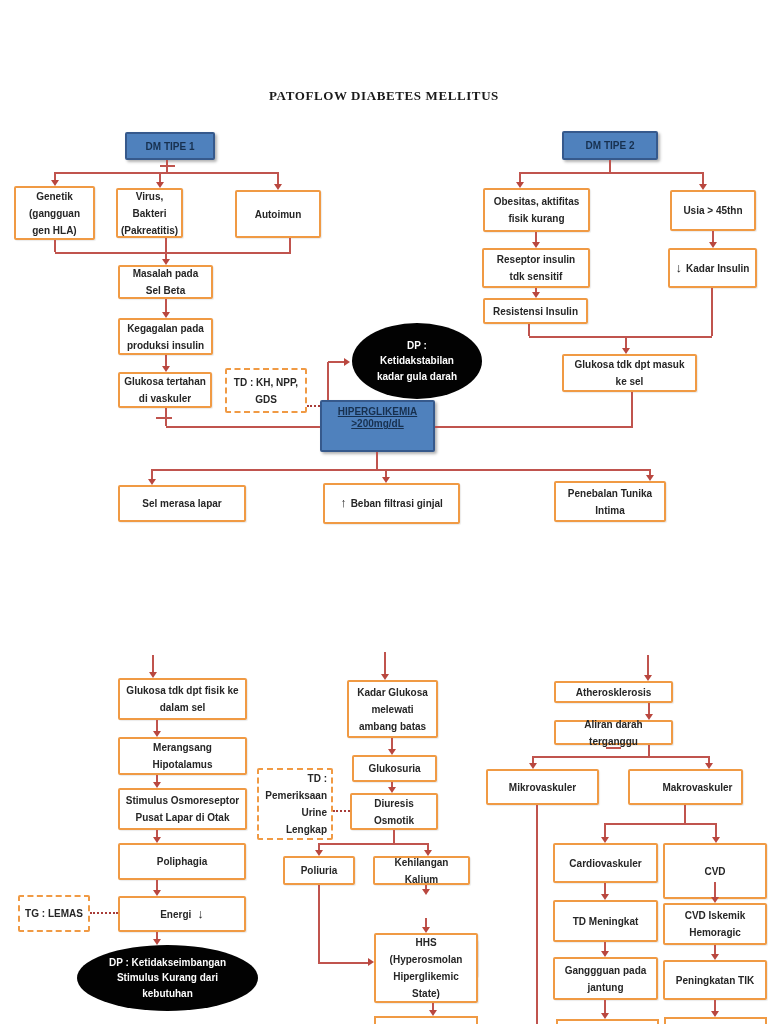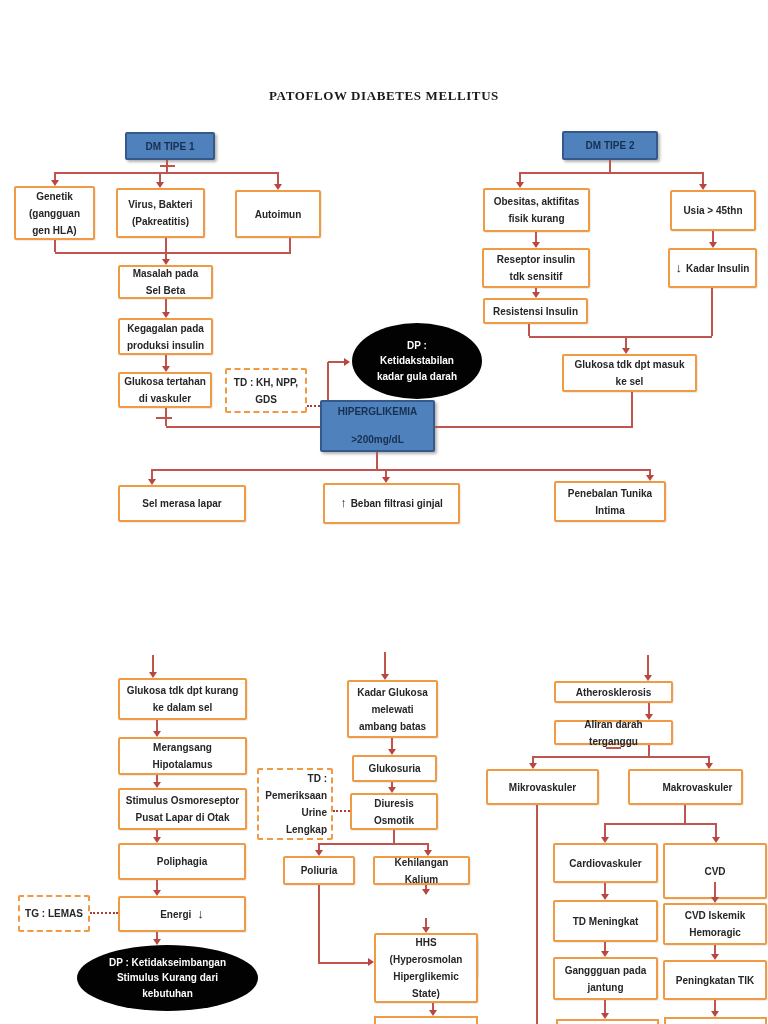--- a/index.html
+++ b/index.html
@@ -10,21 +10,21 @@
          letter-spacing:.6px;color:#1a1a1a;}
   .box{position:absolute;box-sizing:border-box;border:2px solid #f09a44;background:#fff;
        display:flex;align-items:center;justify-content:center;text-align:center;
        font-size:10px;font-weight:600;line-height:1.7;color:#262626;border-radius:2px;
        padding:2px 4px;box-shadow:1px 1px 1px rgba(0,0,0,.08);}
   .dashed{border:2px dashed #f09a44;box-shadow:none;}
   .blue{position:absolute;box-sizing:border-box;border:2px solid #36598c;background:#4f81bd;
         display:flex;align-items:center;justify-content:center;text-align:center;
         font-size:10px;font-weight:700;color:#17304f;border-radius:2px;
         box-shadow:2px 2px 3px rgba(0,0,0,.3);}
-  .blue2{flex-direction:column;justify-content:space-between;line-height:1.2;padding:4px 2px;}
+  .blue2{flex-direction:column;justify-content:flex-start;line-height:1.2;padding:4px 2px;text-decoration:underline;}
   .ellipse{position:absolute;box-sizing:border-box;background:#020202;border-radius:50%;
         display:flex;align-items:center;justify-content:center;text-align:center;
         font-size:10px;font-weight:600;color:#fdfdfd;line-height:1.55;}
   .cut{position:absolute;box-sizing:border-box;border:2px solid #f09a44;border-bottom:none;background:#fff;}
   .lv{position:absolute;width:2px;background:#c0544e;}
   .lh{position:absolute;height:2px;background:#c0544e;}
   .dot{position:absolute;height:0;border-top:2px dotted #a83c38;}
   .dsh{position:absolute;height:2px;background:#c0544e;}
   .ad{position:absolute;width:0;height:0;border-left:4px solid transparent;
       border-right:4px solid transparent;border-top:6px solid #b9473f;}
@@ -34,21 +34,21 @@
 </style>
 </head>
 <body>
 
 <div id="page">
 
   <div class="title">PATOFLOW DIABETES MELLITUS</div>
 
   <div class="blue" style="left:125px;top:132px;width:90px;height:28px;">DM TIPE 1</div>
   <div class="box" style="left:14px;top:186px;width:81px;height:54px;">Genetik (gangguan gen HLA)</div>
-  <div class="box" style="left:116px;top:188px;width:89px;height:50px;">Virus, Bakteri (Pakreatitis)</div>
+  <div class="box" style="left:116px;top:188px;width:67px;height:50px;">Virus, Bakteri (Pakreatitis)</div>
   <div class="box" style="left:118px;top:265px;width:95px;height:34px;">Masalah pada Sel Beta</div>
   <div class="box" style="left:235px;top:190px;width:86px;height:48px;">Autoimun</div>
   <div class="box" style="left:118px;top:318px;width:95px;height:37px;">Kegagalan pada produksi insulin</div>
   <div class="box" style="left:118px;top:372px;width:94px;height:36px;">Glukosa tertahan di vaskuler</div>
   <div class="box dashed" style="left:225px;top:368px;width:82px;height:45px;">TD : KH, NPP, GDS</div>
   <div class="ellipse" style="left:352px;top:323px;width:130px;height:76px;padding:0 18px;">DP : Ketidakstabilan kadar gula darah</div>
   <div class="blue blue2" style="left:320px;top:400px;width:115px;height:52px;">
     <span>HIPERGLIKEMIA</span>
     <span>&gt;200mg/dL</span>
   </div>
@@ -64,21 +64,21 @@
   <div class="box" style="left:483px;top:298px;width:105px;height:26px;">Resistensi Insulin</div>
   <div class="box" style="left:562px;top:354px;width:135px;height:38px;">Glukosa tdk dpt masuk ke sel</div>
 
   <div class="box" style="left:118px;top:485px;width:128px;height:37px;">Sel merasa lapar</div>
   <div class="box" style="left:323px;top:483px;width:137px;height:41px;">
     <span class="glyph">↑</span>
     <span>Beban filtrasi ginjal</span>
   </div>
   <div class="box" style="left:554px;top:481px;width:112px;height:41px;">Penebalan Tunika Intima</div>
 
-  <div class="box" style="left:118px;top:678px;width:129px;height:42px;">Glukosa tdk dpt kurang ke dalam sel</div>
+  <div class="box" style="left:118px;top:678px;width:129px;height:42px;">Glukosa tdk dpt fisik ke dalam sel</div>
   <div class="box" style="left:118px;top:737px;width:129px;height:38px;">Merangsang Hipotalamus</div>
   <div class="box" style="left:118px;top:788px;width:129px;height:42px;">Stimulus Osmoreseptor Pusat Lapar di Otak</div>
   <div class="box" style="left:118px;top:843px;width:128px;height:37px;">Poliphagia</div>
   <div class="box dashed" style="left:18px;top:895px;width:72px;height:37px;">TG : LEMAS</div>
   <div class="box" style="left:118px;top:896px;width:128px;height:36px;">
     <span>Energi</span>
     <span class="glyph" style="margin:0 0 0 6px;">↓</span>
   </div>
   <div class="ellipse" style="left:77px;top:945px;width:181px;height:66px;padding:0 20px;">DP : Ketidakseimbangan Stimulus Kurang dari kebutuhan</div>
 

